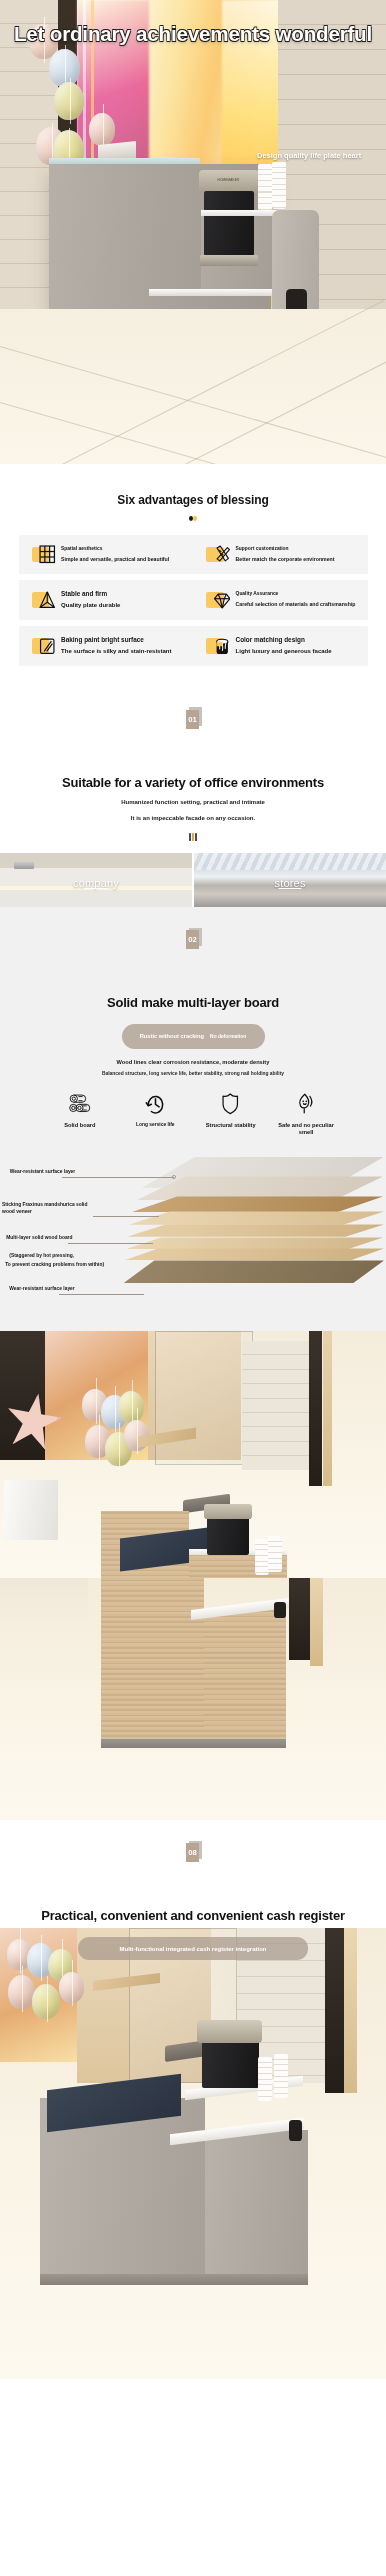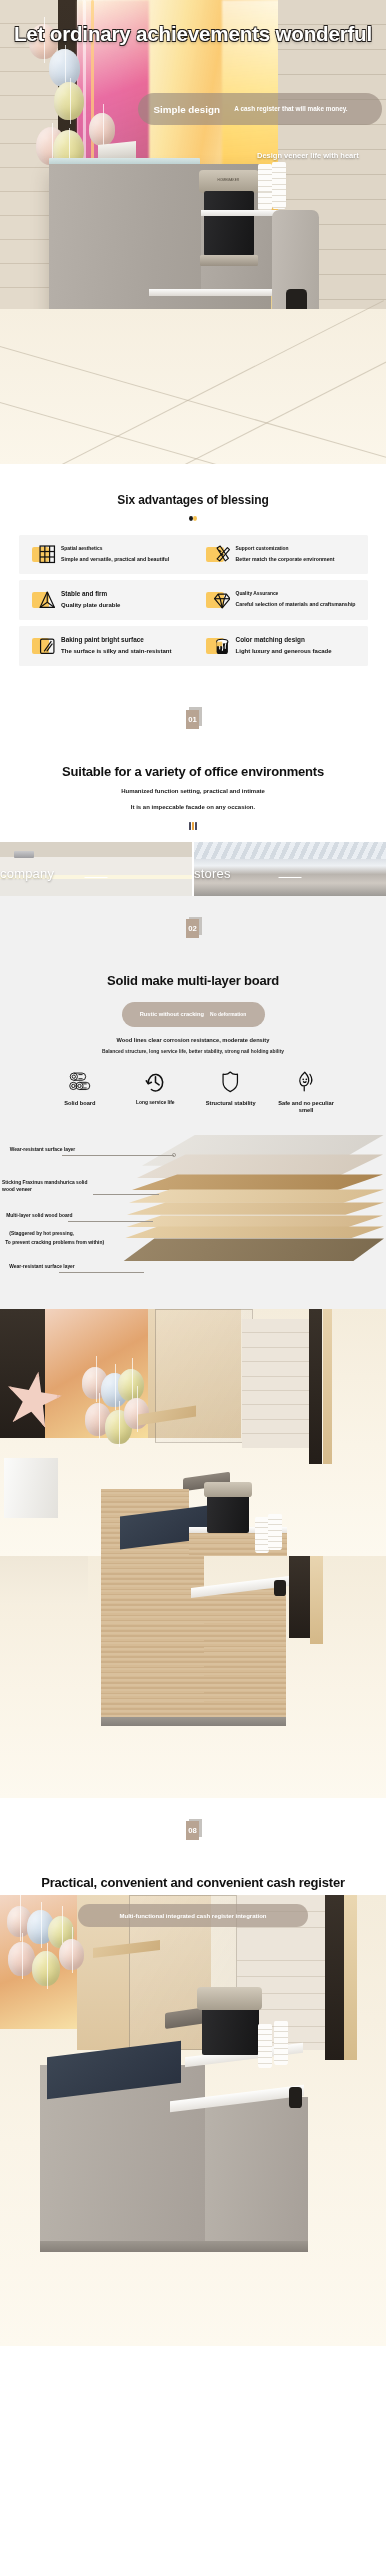--- a/index.html
+++ b/index.html
@@ -203,21 +203,21 @@
   .adv-icon svg { position:absolute; left:7.2px; top:0; }
   .adv-text h4 { font-size:4.9px; font-weight:bold; color:#121212; line-height:1.3; }
   .adv-text p  { font-size:5.2px; font-weight:bold; color:#121212; line-height:1.3; margin-top:3.6px; }
   .adv-text.big h4 { font-size:6.4px; }
   .adv-text.big p  { font-size:6px; }
 
   
   .numsec { text-align:center; padding:23px 0 0; background:#fff; }
   .numbadge {
     position:relative; display:inline-block; width:14.4px; height:33px;
-    margin-bottom:19px;
+    margin-bottom:30px;
   }
   .numbadge .back {
     position:absolute; left:3.1px; top:-2.1px; width:13.4px; height:18.5px;
     background:#c6c3bf;
   }
   .numbadge .front {
     position:absolute; left:0; top:0; width:13.4px; height:19.6px;
     background:#b8a493; color:#fff; font-size:7.7px; font-weight:bold;
     display:flex; align-items:center; justify-content:center;
   }
@@ -227,22 +227,22 @@
   }
   .sec-sub { font-size:6px; font-weight:bold; color:#1a1a1a; margin-top:8.8px; }
   .sec-sub2{ font-size:6px; font-weight:bold; color:#1a1a1a; margin-top:9.3px; }
   .bars { display:flex; justify-content:center; gap:1.5px; margin-top:12px; }
   .bars i { display:block; width:1.5px; height:8.8px; border-radius:0.5px; }
 
   
   .scenes { display:flex; gap:2.1px; padding:11.3px 0 0; }
   .scene { position:relative; height:54px; flex:1; overflow:hidden; }
   .scene .lbl {
-    position:absolute; left:0; right:0; top:24px; text-align:left;
-    color:#fff; font-size:13px; letter-spacing:0.2px;
+    position:absolute; left:0; right:0; top:24px; text-align:center;
+    color:#fff; font-size:11px; letter-spacing:0.2px;
     text-shadow:0 0.5px 2.1px rgba(0,0,0,.35);
   }
   .scene .ul {
     position:absolute; left:50%; transform:translateX(-50%); top:35px;
     width:23px; height:1px; background:#fff;
   }
   .sc-company {
     background:
       linear-gradient(180deg,#d9d2c6 0%,#d9d2c6 27%,
                              #eeebe6 27%, #eeebe6 62%,
@@ -391,26 +391,22 @@
       <div class="floor">
         <div class="tileline" style="left:-20.6px;top:31px;width:464px;transform:rotate(16deg);"></div>
         <div class="tileline" style="left:-20.6px;top:87px;width:464px;transform:rotate(16deg);"></div>
         <div class="tileline" style="left:62px;top:155px;width:361px;transform:rotate(-27deg);"></div>
         <div class="tileline" style="left:185px;top:155px;width:361px;transform:rotate(-27deg);"></div>
       </div>
     </div>
 
     <h1 class="hero-title">Let ordinary achievements wonderful</h1>
 
-    <div class="hero-pill">
-      <span class="hero-pill-main">Simple design</span>
-      <span class="hero-pill-sub">A cash register that will make money.</span>
-    </div>
-
-    <div class="hero-tag">Design veneer life with heart</div>
+
+    <div class="hero-tag">Design quality life plate heart</div>
   </section>
 
   <section class="adv-section">
     <h2 class="adv-title">Six advantages of blessing</h2>
     <div class="adv-dots">
       <span class="dot-dark"></span>
       <span class="dot-gold"></span>
     </div>
 
     <div class="adv-grid">

